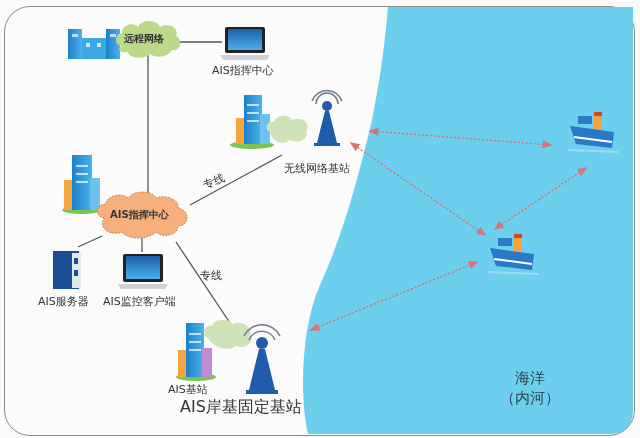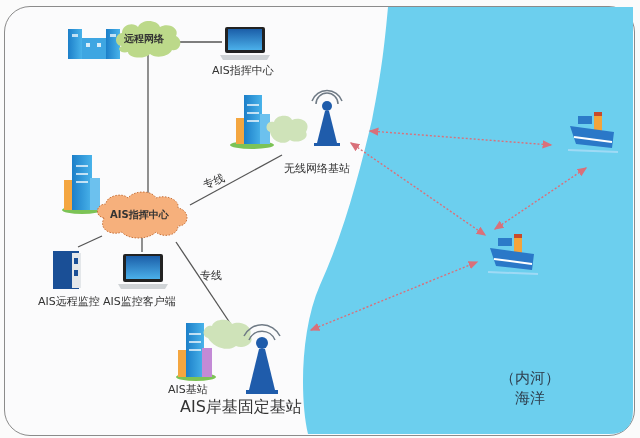--- a/index.html
+++ b/index.html
@@ -146,21 +146,21 @@
     <path d="M0,40 L50,42" stroke="#9fdaf5" stroke-width="2"></path>
   </g>
 </svg>
 
 <span class="cloud-lbl" style="left:124px;top:34px;">远程网络</span>
 <span class="lbl" style="left:212px;top:65px;">AIS指挥中心</span>
 <span class="lbl" style="left:284px;top:163px;">无线网络基站</span>
 <span class="lbl" style="left:203px;top:176px;transform:rotate(-22deg);">专线</span>
 <span class="cloud-lbl" style="left:110px;top:210px;font-weight:bold;">AIS指挥中心</span>
 <span class="lbl" style="left:200px;top:270px;">专线</span>
-<span class="lbl" style="left:38px;top:296px;">AIS远程监控</span>
+<span class="lbl" style="left:38px;top:296px;">AIS服务器</span>
 <span class="lbl" style="left:103px;top:296px;">AIS监控客户端</span>
 <span class="lbl" style="left:168px;top:384px;">AIS基站</span>
 <span class="lbl" style="left:180px;top:399px;font-size:16px;">AIS岸基固定基站</span>
 
 <div class="sea-lbl" style="left:500px;top:368px;width:60px;">
+  <div>海洋</div>
   <div>（内河）</div>
-  <div>海洋</div>
 </div>
 
 </body></html>

